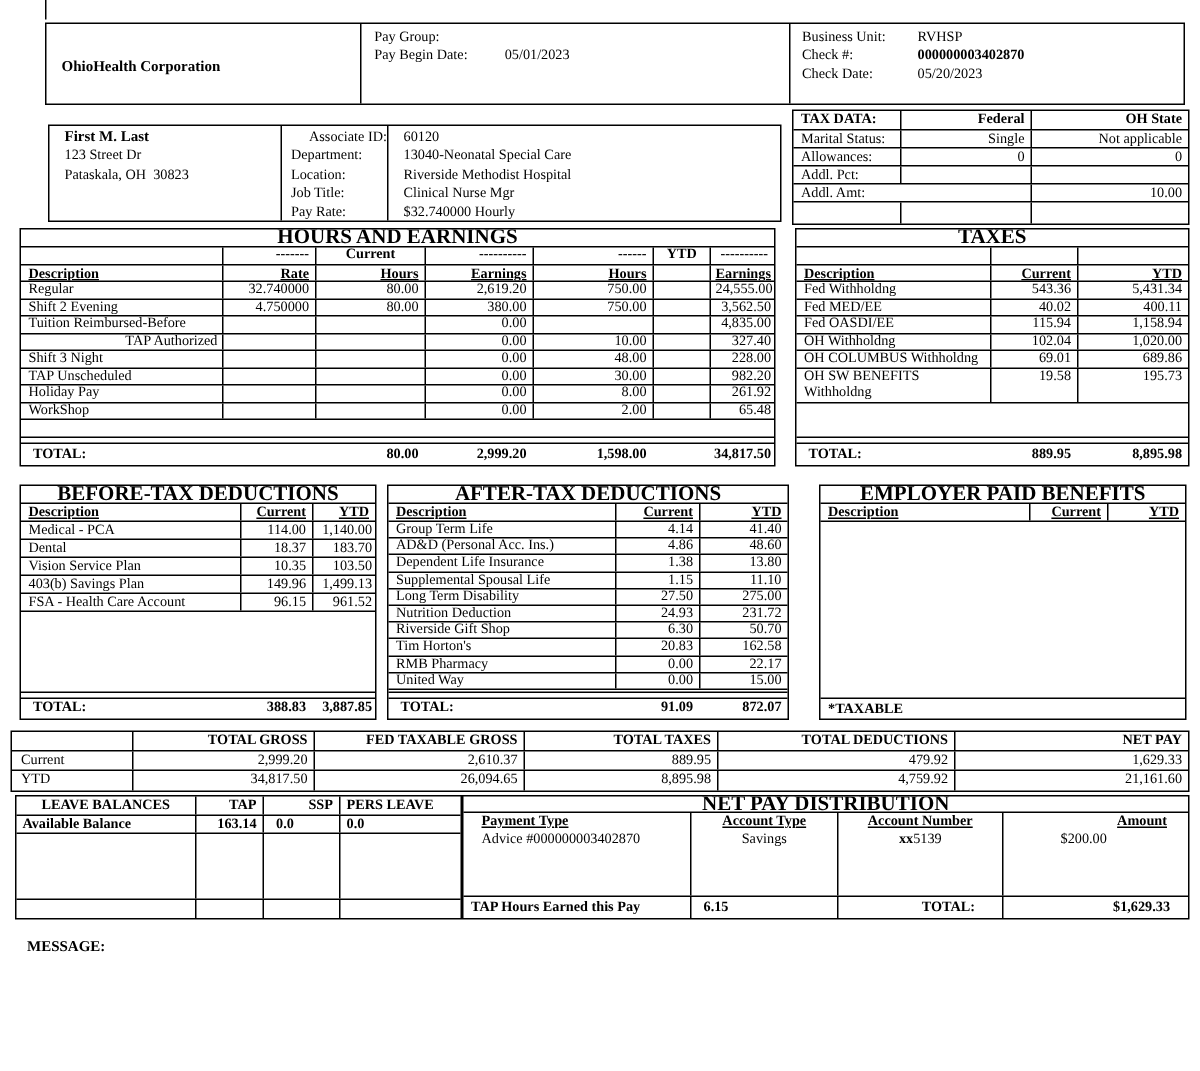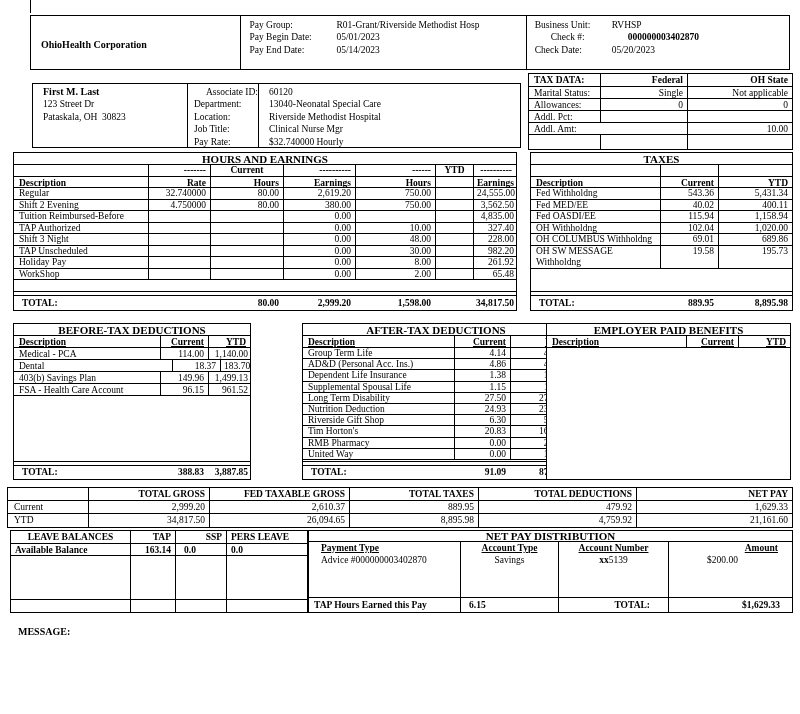--- a/index.html
+++ b/index.html
@@ -11,21 +11,21 @@
   .pre{white-space:pre;}
   .bl{border-left:1px solid #000;}
   .bb{border-bottom:1px solid #000;}
   .bt{border-top:1px solid #000;}
   .b{font-weight:bold;}
   .u{text-decoration:underline;}
   .ar{text-align:right;padding-right:4px;}
   .ac{text-align:center;}
   .sp{flex:1 1 auto;}
   .rule{flex:0 0 auto;height:3px;border-top:1px solid #000;border-bottom:1px solid #000;}
-  .title{font-size:11px;font-weight:bold;text-align:center;}
+  .title{font-size:14px;font-weight:bold;text-align:center;}
   .fs10{font-size:10px;}
   .h11{height:11px;line-height:11px;}
   .h112{height:11.2px;line-height:11.2px;}
   .h115{height:11.5px;line-height:11.5px;}
   .h12{height:12px;line-height:12px;}
   .h13{height:13px;line-height:13px;}
   .h14{height:14px;line-height:14px;}
   .h15{height:15px;line-height:15px;}
   .h23{height:23px;line-height:11px;}
   .erow{height:12.4px;line-height:12.4px;}
@@ -42,38 +42,33 @@
   <div class="box" style="left:30px;top:15px;width:760px;height:55px;">
     <div class="rw" style="height:100%;">
       <div class="c" style="width:210px;padding:3px 3px 0 10px;white-space:pre;">
         <div class="b fs10">OhioHealth Corporation</div>
         
         
       </div>
       <div class="bl" style="width:285px;padding-top:3px;">
         <div class="rw erow">
             <div class="c" style="width:92px;padding-left:8px;">Pay Group:</div>
-            <div class="c" style="flex:1;">R01-Grant/Riverside Methodist Hosp</div>
           </div>
         <div class="rw erow">
             <div class="c" style="width:92px;padding-left:8px;">Pay Begin Date:</div>
             <div class="c" style="flex:1;">05/01/2023</div>
-          </div>
-        <div class="rw erow">
-            <div class="c" style="width:92px;padding-left:8px;">Pay End Date:</div>
-            <div class="c" style="flex:1;">05/14/2023</div>
           </div>
       </div>
       <div class="bl" style="width:263px;padding-top:3px;">
         <div class="rw erow">
             <div class="c" style="width:82px;padding-left:8px;">Business Unit:</div>
             <div class="c" style="flex:1;">RVHSP</div>
           </div>
         <div class="rw erow">
-            <div class="c" style="width:82px;padding-left:8px;margin-left:16px;">Check #:</div>
+            <div class="c" style="width:82px;padding-left:8px;">Check #:</div>
             <div class="c b" style="flex:1;">000000003402870</div>
           </div>
         <div class="rw erow">
             <div class="c" style="width:82px;padding-left:8px;">Check Date:</div>
             <div class="c" style="flex:1;">05/20/2023</div>
           </div>
       </div>
     </div>
   </div>
 
@@ -178,21 +173,21 @@
     <div class="rw h115 bb">
       <div class="c" style="width:134px;padding-left:5px;">Tuition Reimbursed-Before</div>
       <div class="c ar bl" style="width:62px;"></div>
       <div class="c ar bl" style="width:73px;"></div>
       <div class="c ar bl" style="width:72px;">0.00</div>
       <div class="c ar bl" style="width:80px;"></div>
       <div class="c bl" style="width:38px;"></div>
       <div class="c ar bl" style="flex:1;padding-right:2px;">4,835.00</div>
     </div>
     <div class="rw h115 bb">
-      <div class="c" style="width:134px;padding-left:5px;">TAP Authorized</div>
+      <div class="c" style="width:134px;padding-left:5px;text-align:right;">TAP Authorized</div>
       <div class="c ar bl" style="width:62px;"></div>
       <div class="c ar bl" style="width:73px;"></div>
       <div class="c ar bl" style="width:72px;">0.00</div>
       <div class="c ar bl" style="width:80px;">10.00</div>
       <div class="c bl" style="width:38px;"></div>
       <div class="c ar bl" style="flex:1;padding-right:2px;">327.40</div>
     </div>
     <div class="rw h115 bb">
       <div class="c" style="width:134px;padding-left:5px;">Shift 3 Night</div>
       <div class="c ar bl" style="width:62px;"></div>
@@ -276,21 +271,21 @@
       <div class="c" style="width:129px;padding-left:5px;">OH Withholdng</div>
       <div class="c ar bl" style="width:58px;">102.04</div>
       <div class="c ar bl" style="flex:1;">1,020.00</div>
     </div>
     <div class="rw h115 bb">
       <div class="c" style="width:129px;padding-left:5px;">OH COLUMBUS Withholdng</div>
       <div class="c ar bl" style="width:58px;">69.01</div>
       <div class="c ar bl" style="flex:1;">689.86</div>
     </div>
     <div class="rw h23 bb">
-      <div class="c wrapcell" style="width:129px;padding-left:5px;"><span style="display:inline-block;max-width:88px;white-space:normal;">OH SW MESSAGE Withholdng</span></div>
+      <div class="c wrapcell" style="width:129px;padding-left:5px;"><span style="display:inline-block;max-width:88px;white-space:normal;">OH SW BENEFITS Withholdng</span></div>
       <div class="c ar bl" style="width:58px;">19.58</div>
       <div class="c ar bl" style="flex:1;">195.73</div>
     </div>
     <div class="sp"></div>
     <div class="rule"></div>
     <div class="rw h14 b">
       <div class="c" style="width:129px;padding-left:8px;">TOTAL:</div>
       <div class="c ar" style="width:58px;">889.95</div>
       <div class="c ar" style="flex:1;">8,895.98</div>
     </div>
@@ -305,43 +300,48 @@
       <div class="c b ar bl" style="width:48px;"><span class="u">Current</span></div>
       <div class="c b ar bl" style="flex:1;"><span class="u">YTD</span></div>
     </div>
     <div class="rw h12 bb">
       <div class="c" style="width:146px;padding-left:5px;">Medical - PCA</div>
       <div class="c ar bl" style="width:48px;">114.00</div>
       <div class="c ar bl" style="flex:1;padding-right:2px;text-align:right;">1,140.00</div>
     </div>
     <div class="rw h12 bb">
       <div class="c" style="width:146px;padding-left:5px;">Dental</div>
-      <div class="c ar bl" style="width:48px;margin-left:12px;">18.37</div>
+      <div class="c ar bl" style="width:48px;">18.37</div>
       <div class="c ar bl" style="flex:1;padding-right:2px;">183.70</div>
+    </div>
+    <div class="rw h12 bb">
+      <div class="c" style="width:146px;padding-left:5px;">Vision Service Plan</div>
+      <div class="c ar bl" style="width:48px;">10.35</div>
+      <div class="c ar bl" style="flex:1;padding-right:2px;">103.50</div>
     </div>
     <div class="rw h12 bb">
       <div class="c" style="width:146px;padding-left:5px;">403(b) Savings Plan</div>
       <div class="c ar bl" style="width:48px;">149.96</div>
       <div class="c ar bl" style="flex:1;padding-right:2px;">1,499.13</div>
     </div>
     <div class="rw h12 bb">
       <div class="c" style="width:146px;padding-left:5px;">FSA - Health Care Account</div>
       <div class="c ar bl" style="width:48px;">96.15</div>
       <div class="c ar bl" style="flex:1;padding-right:2px;">961.52</div>
     </div>
     <div class="sp"></div>
     <div class="rule"></div>
     <div class="rw h13 b">
       <div class="c" style="width:146px;padding-left:8px;">TOTAL:</div>
       <div class="c ar" style="width:48px;">388.83</div>
       <div class="c ar" style="flex:1;padding-right:2px;">3,887.85</div>
     </div>
   </div>
 
-  <div class="box" style="left:258px;top:323px;width:268px;height:157px;margin-left:44px;">
+  <div class="box" style="left:258px;top:323px;width:268px;height:157px;">
     <div class="rw h12 bb">
       <div class="c title" style="flex:1;">AFTER-TAX DEDUCTIONS</div>
     </div>
     <div class="rw h12 bb">
       <div class="c b u" style="width:151px;padding-left:5px;">Description</div>
       <div class="c b ar bl" style="width:56px;"><span class="u">Current</span></div>
       <div class="c b ar bl" style="flex:1;"><span class="u">YTD</span></div>
     </div>
     <div class="rw h112 bb">
       <div class="c" style="width:151px;padding-left:5px;">Group Term Life</div>
@@ -405,20 +405,23 @@
   <div class="box" style="left:546px;top:323px;width:245px;height:157px;">
     <div class="rw h12 bb">
       <div class="c title" style="flex:1;">EMPLOYER PAID BENEFITS</div>
     </div>
     <div class="rw h12 bb">
       <div class="c b u" style="width:139px;padding-left:5px;">Description</div>
       <div class="c b ar bl" style="width:52px;"><span class="u">Current</span></div>
       <div class="c b ar bl" style="flex:1;"><span class="u">YTD</span></div>
     </div>
     <div class="sp"></div>
+    <div class="rw h14 bt b">
+      <div class="c" style="flex:1;padding-left:5px;">*TAXABLE</div>
+    </div>
   </div>
 
   <div class="box" style="left:7px;top:487px;width:786px;height:41px;">
     <div class="rw h13 bb b">
       <div class="c" style="width:80px;"></div>
       <div class="c ar bl" style="width:121px;">TOTAL GROSS</div>
       <div class="c ar bl" style="width:140px;">FED TAXABLE GROSS</div>
       <div class="c ar bl" style="width:129px;">TOTAL TAXES</div>
       <div class="c ar bl" style="width:158px;">TOTAL DEDUCTIONS</div>
       <div class="c ar bl" style="flex:1;">NET PAY</div>

